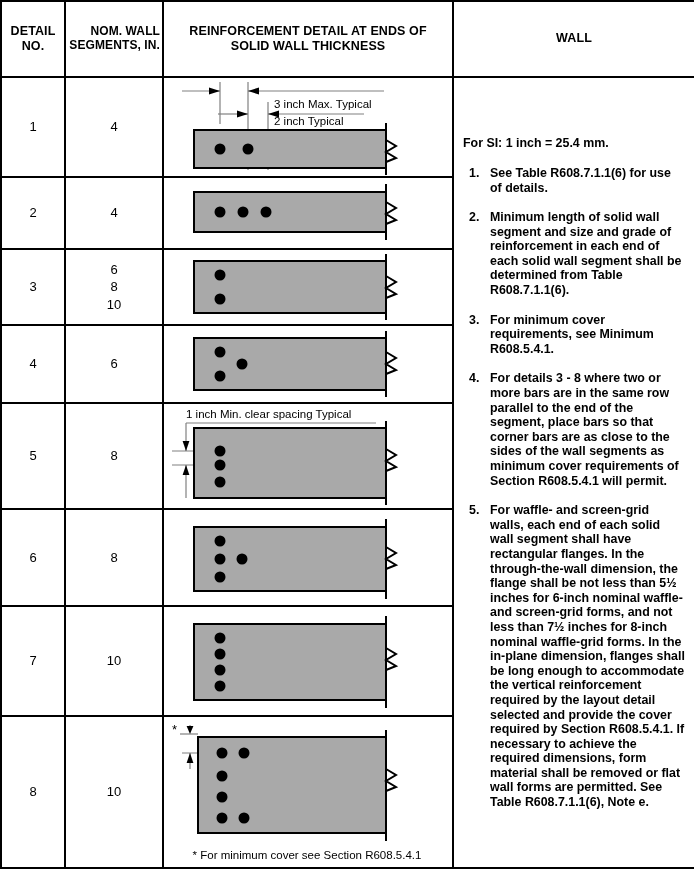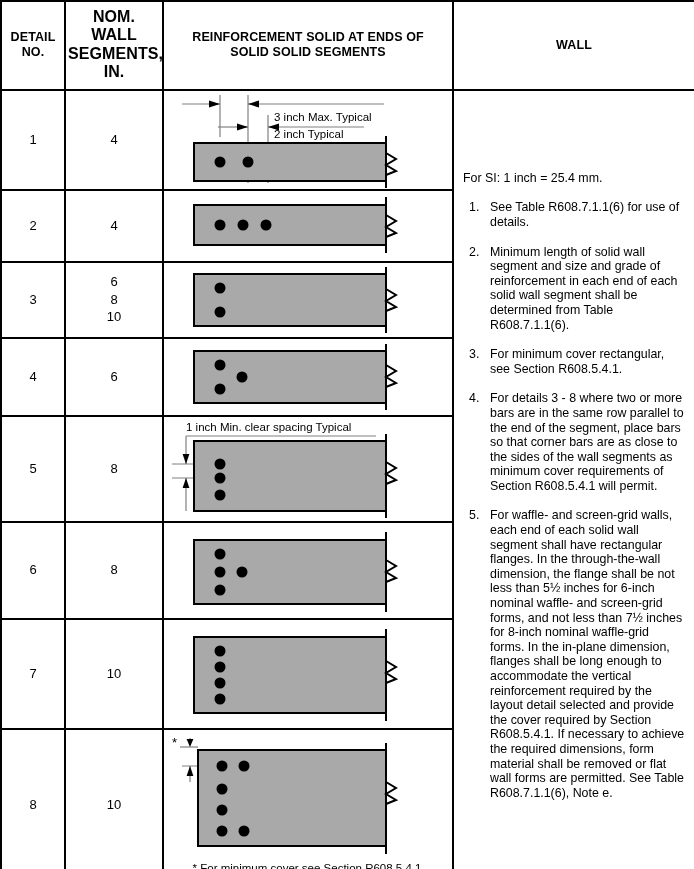--- a/index.html
+++ b/index.html
@@ -44,38 +44,39 @@
 
   
   .hdr {
     text-align: center;
     font-weight: bold;
     font-size: 12.5px;
     line-height: 1.15;
     letter-spacing: 0.1px;
     padding: 6px 2px 7px 2px !important;
   }
-  .hdr.small { font-size: 16px; }
+  .hdr.small { font-size: 12px; text-align: right; }
 
   
   .numcell {
     text-align: center;
     font-size: 13px;
     line-height: 1.35;
   }
 
   
   .gfxcell { position: relative; padding: 0 !important; }
   .gfx { position: relative; width: 100%; height: 100%; }
   .gfx svg { display: block; }
 
   
   .notescell {
     vertical-align: top;
     padding: 9px 8px 8px 9px !important;
+    font-weight: bold;
   }
   .notes-wrap {
     font-size: 12.4px;
     line-height: 14.6px;
   }
   .si-line { margin: 0 0 15px 0; }
   ol.notes-list {
     list-style: none;
     margin: 0;
     padding: 0;
@@ -109,22 +110,22 @@
       <tr>
         <td class="hdr">
           <span>DETAIL</span><br>
           <span>NO.</span>
         </td>
         <td class="hdr small">
           <span>NOM. WALL</span><br>
           <span>SEGMENTS, IN.</span>
         </td>
         <td class="hdr">
-          <span>REINFORCEMENT SOLID AT ENDS OF</span><br>
-          <span>SOLID SOLID SEGMENTS</span>
+          <span>REINFORCEMENT DETAIL AT ENDS OF</span><br>
+          <span>SOLID WALL THICKNESS</span>
         </td>
         <td class="hdr" rowspan="1">
           <span>WALL</span>
         </td>
       </tr>
 
       <tr style="height:100px">
         <td class="numcell">1</td>
         <td class="numcell">4</td>
         <td class="gfxcell">
@@ -168,21 +169,21 @@
               <li>
                 <span class="num">1.</span>
                 <span>See Table R608.7.1.1(6) for use of details.</span>
               </li>
               <li>
                 <span class="num">2.</span>
                 <span>Minimum length of solid wall segment and size and grade of reinforcement in each end of each solid wall segment shall be determined from Table R608.7.1.1(6).</span>
               </li>
               <li>
                 <span class="num">3.</span>
-                <span>For minimum cover rectangular, see Section R608.5.4.1.</span>
+                <span>For minimum cover requirements, see Minimum R608.5.4.1.</span>
               </li>
               <li>
                 <span class="num">4.</span>
                 <span>For details 3 - 8 where two or more bars are in the same row parallel to the end of the segment, place bars so that corner bars are as close to the sides of the wall segments as minimum cover requirements of Section R608.5.4.1 will permit.</span>
               </li>
               <li>
                 <span class="num">5.</span>
                 <span>For waffle- and screen-grid walls, each end of each solid wall segment shall have rectangular flanges. In the through-the-wall dimension, the flange shall be not less than 5½ inches for 6-inch nominal waffle- and screen-grid forms, and not less than 7½ inches for 8-inch nominal waffle-grid forms. In the in-plane dimension, flanges shall be long enough to accommodate the vertical reinforcement required by the layout detail selected and provide the cover required by Section R608.5.4.1. If necessary to achieve the required dimensions, form material shall be removed or flat wall forms are permitted. See Table R608.7.1.1(6), Note e.</span>
               </li>
             </ol>

